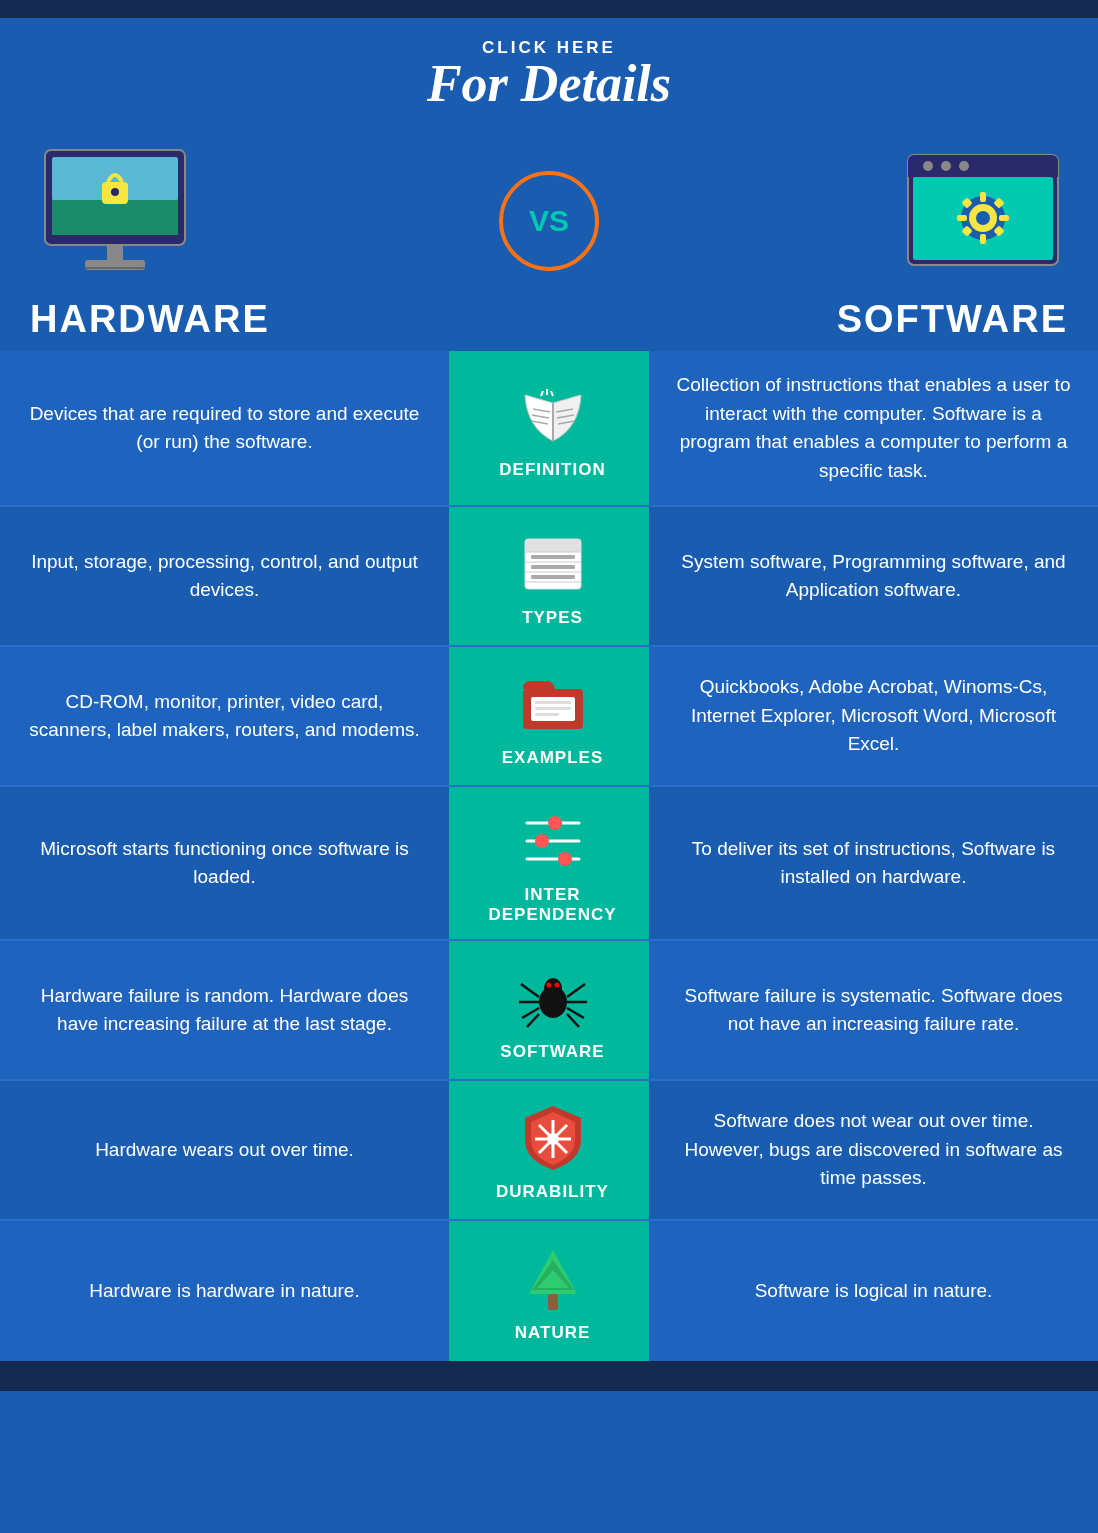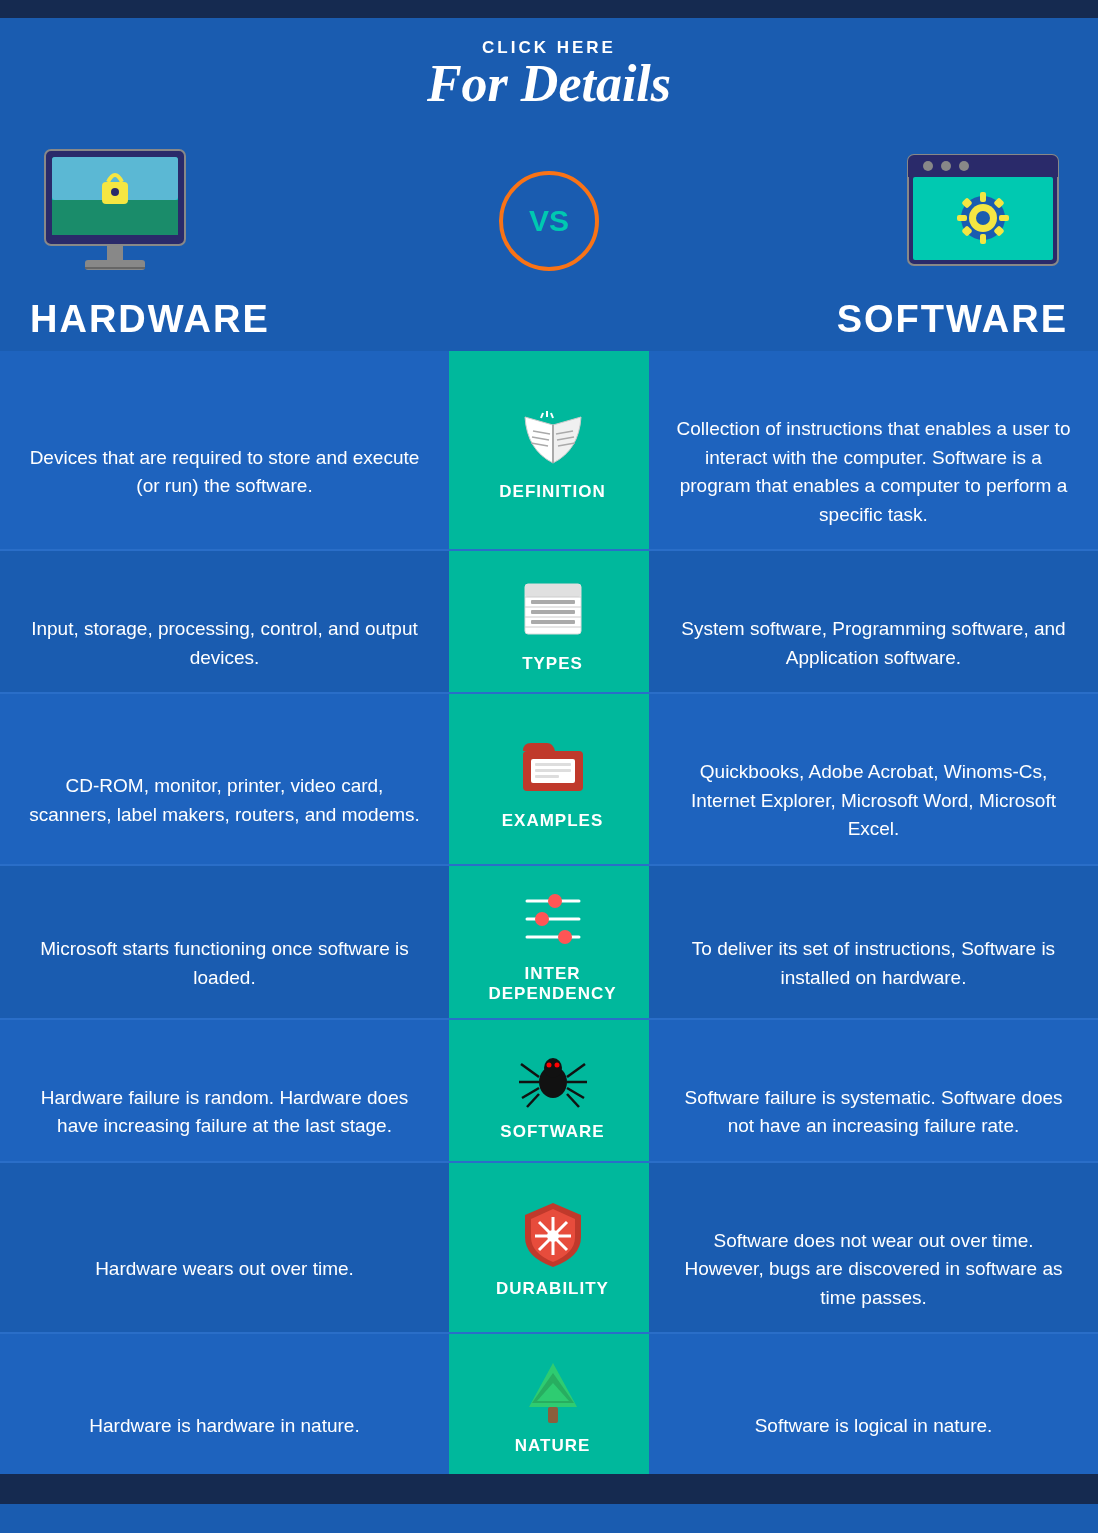--- a/index.html
+++ b/index.html
@@ -76,21 +76,20 @@
     .cell-left, .cell-right {
       flex: 1;
       display: flex;
       align-items: center;
       justify-content: center;
       padding: 20px 24px;
       color: #fff;
       font-size: 19px;
       text-align: center;
       line-height: 1.5;
-      margin-top: 44px;
     }
     .cell-center {
       width: 200px;
       background: #00b89c;
       display: flex;
       flex-direction: column;
       align-items: center;
       justify-content: center;
       padding: 18px 3px 14px 10px;
       flex-shrink: 0;

